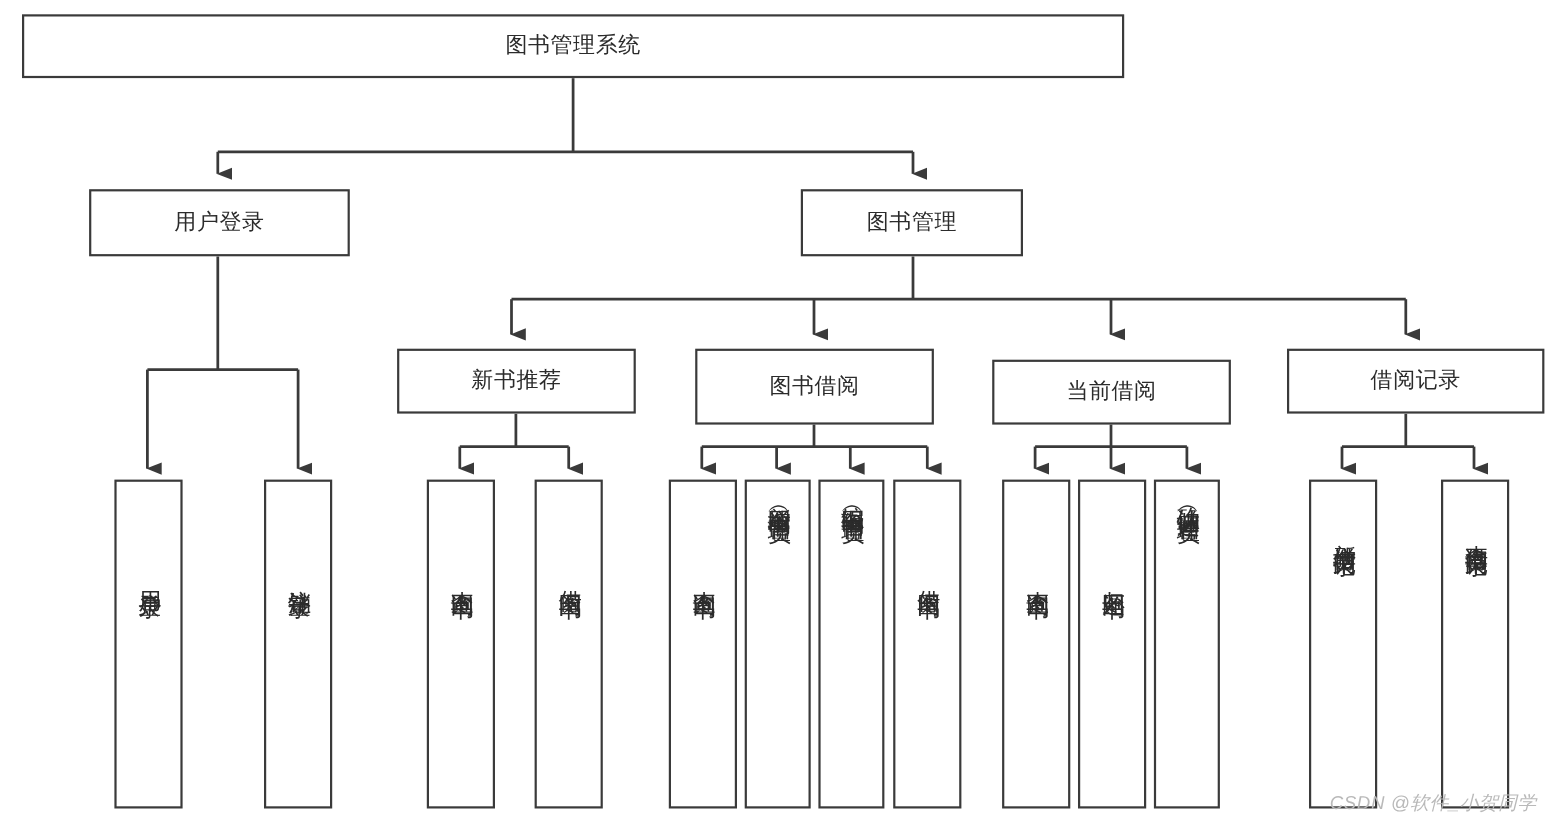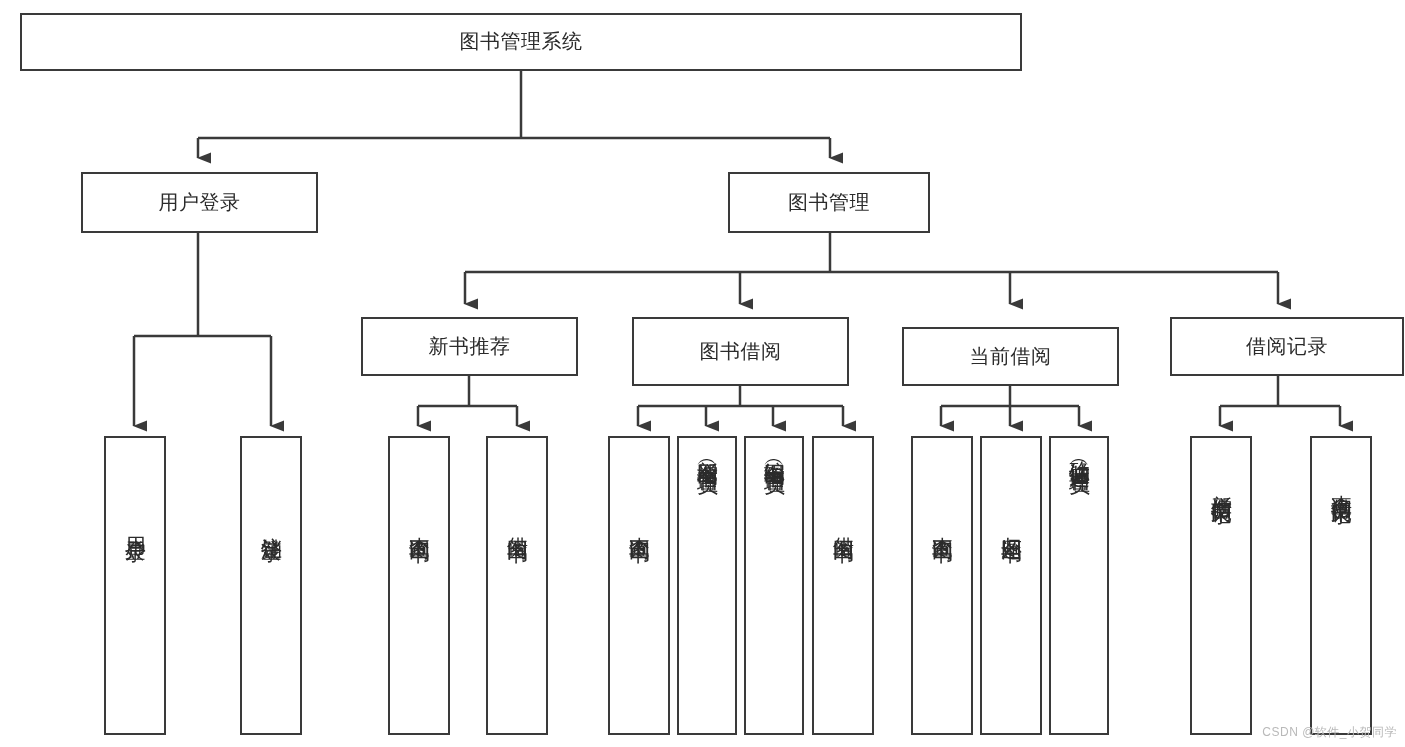--- a/index.html
+++ b/index.html
@@ -57,25 +57,26 @@
     writing-mode: vertical-rl;
     text-orientation: upright;
     font-size: 21px;
     letter-spacing: 2px;
     white-space: nowrap;
   }
   .watermark {
     position: absolute;
     right: 8px;
     bottom: 6px;
-    font-size: 12px;
+    font-size: 17px;
     color: #b9b9b9;
     font-family: "Liberation Sans", sans-serif;
     letter-spacing: 0.5px;
     white-space: nowrap;
+    font-style: italic;
   }
 </style>
 </head>
 <body>
 
 <div id="diagram-root">
 
   <svg class="edges" viewBox="0 0 1405 747" xmlns="http://www.w3.org/2000/svg">
     <defs>
       <marker id="arrow" viewBox="0 0 12 14" refX="6" refY="13" markerWidth="12" markerHeight="14" orient="auto" markerUnits="userSpaceOnUse">

